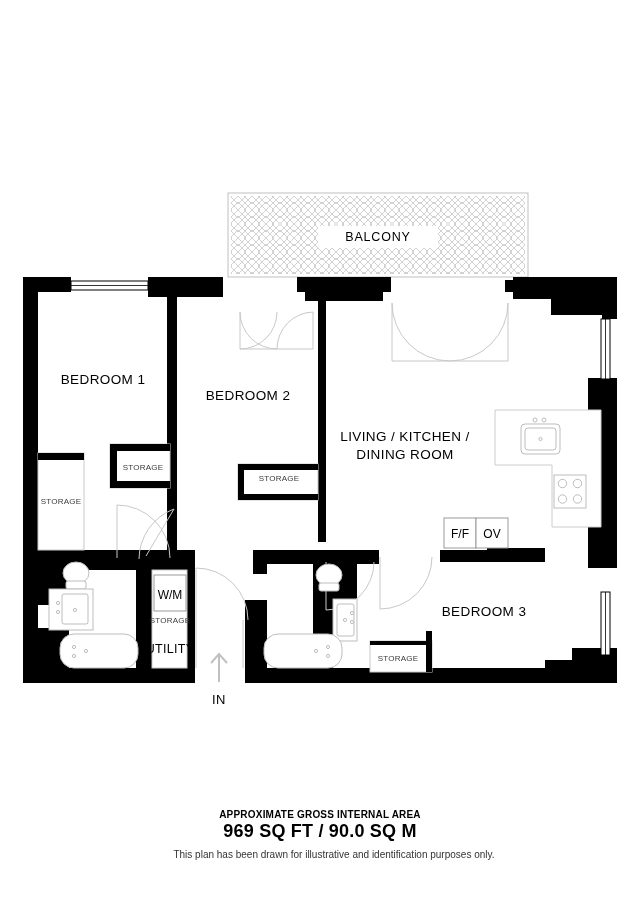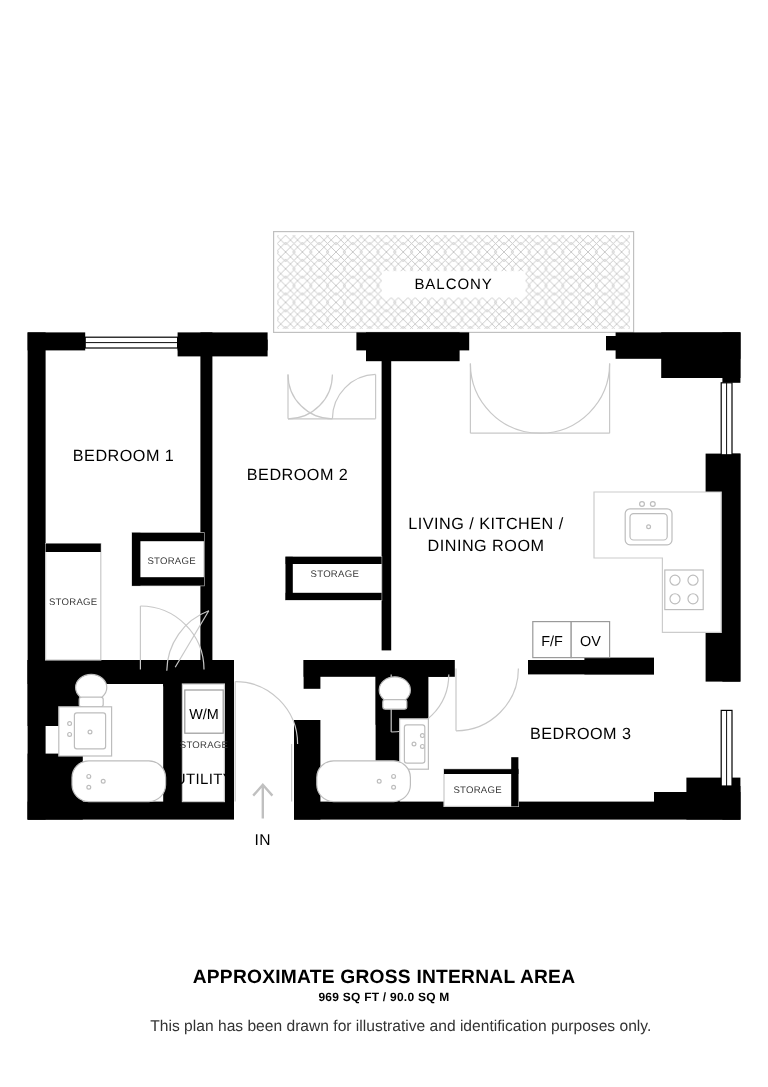--- a/index.html
+++ b/index.html
@@ -68,35 +68,35 @@
   }
 
   #footer {
     position: absolute;
     left: 0;
     top: 806px;
     width: 640px;
     text-align: center;
   }
   .footer-title {
-    font-size: 16px;
-    font-weight: bold;
-    letter-spacing: 0.2px;
-    line-height: 17px;
-    margin: 0;
-  }
-  .footer-area {
     font-size: 10px;
     font-weight: bold;
     letter-spacing: 0.2px;
     line-height: 17px;
     margin: 0;
   }
+  .footer-area {
+    font-size: 18px;
+    font-weight: bold;
+    letter-spacing: 0.2px;
+    line-height: 17px;
+    margin: 0;
+  }
   .footer-note {
-    font-size: 13px;
+    font-size: 10px;
     color: #333333;
     margin: 9px 0 0 0;
     line-height: 12px;
     padding-left: 28px;
   }
 </style>
 </head>
 <body>
 
 <div id="floorplan-root">

